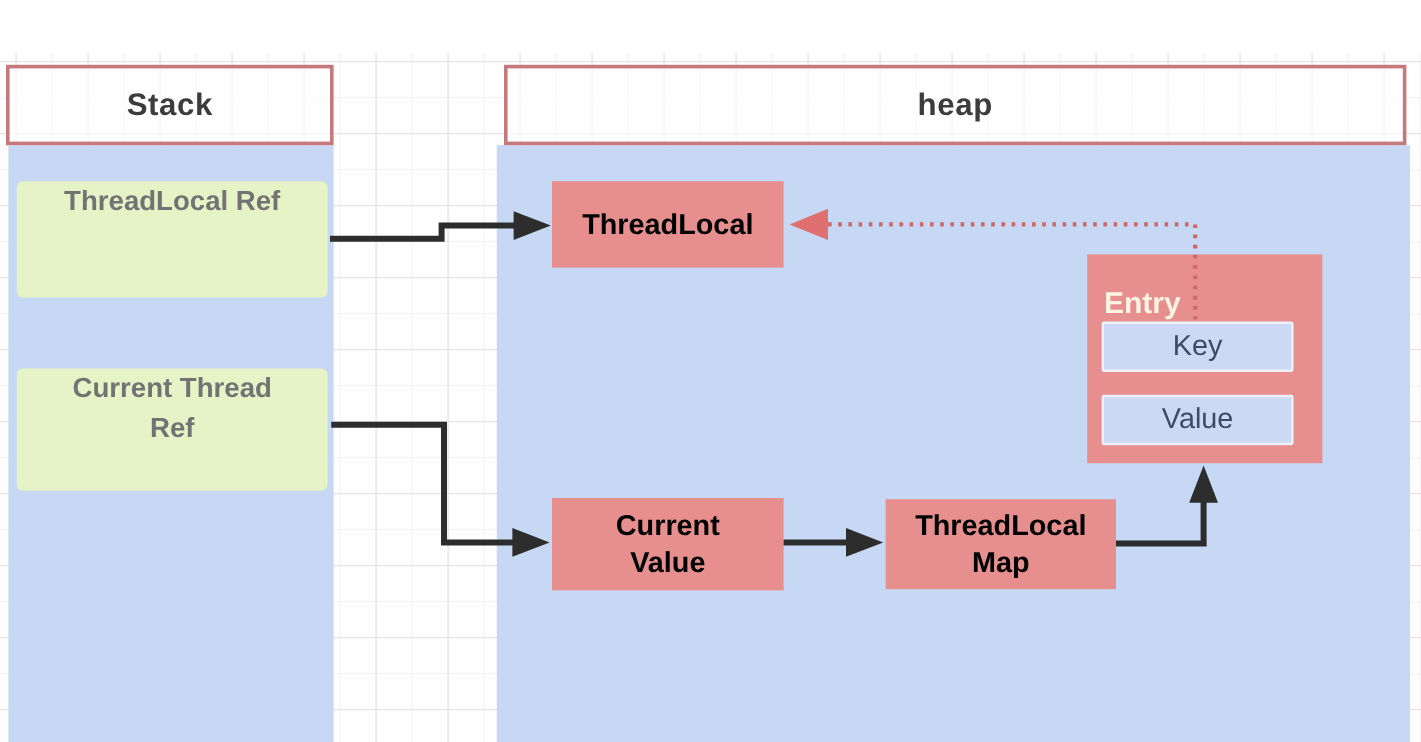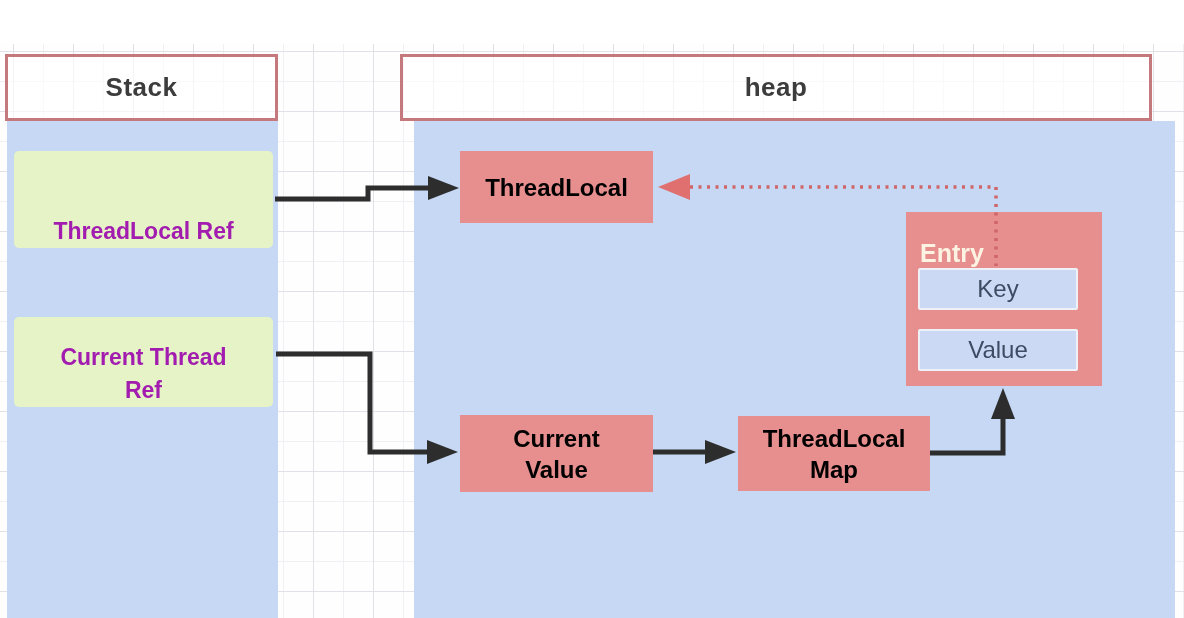--- a/index.html
+++ b/index.html
@@ -37,38 +37,38 @@
     background: rgba(255,255,255,0.62);
     display: flex;
     align-items: center;
     justify-content: center;
     font-weight: 700;
     font-size: 26px;
     color: #3c3c3c;
     letter-spacing: 0.5px;
   }
   .stack-header { left: 5px;   top: 10px; width: 273px; height: 67px; }
-  .heap-header  { left: 400px; top: 10px; width: 752px; height: 67px; }
+  .heap-header  { left: 420px; top: 10px; width: 752px; height: 67px; }
 
   .stack-item {
     position: absolute;
     background: #e6f3c7;
     border-radius: 5px;
     display: flex;
     flex-direction: column;
     align-items: center;
-    justify-content: flex-end;
+    justify-content: flex-start;
     font-weight: 700;
     font-size: 23px;
     line-height: 33px;
-    color: #a21caf;
+    color: #737373;
     text-align: center;
   }
   .tl-ref { left: 14px; top: 107px; width: 259px; height: 97px; }
-  .ct-ref { left: 14px; top: 273px; width: 259px; height: 90px; }
+  .ct-ref { left: 14px; top: 263px; width: 259px; height: 102px; }
 
   .heap-node {
     position: absolute;
     background: #e78e8e;
     display: flex;
     flex-direction: column;
     align-items: center;
     justify-content: center;
     font-weight: 700;
     font-size: 24px;

